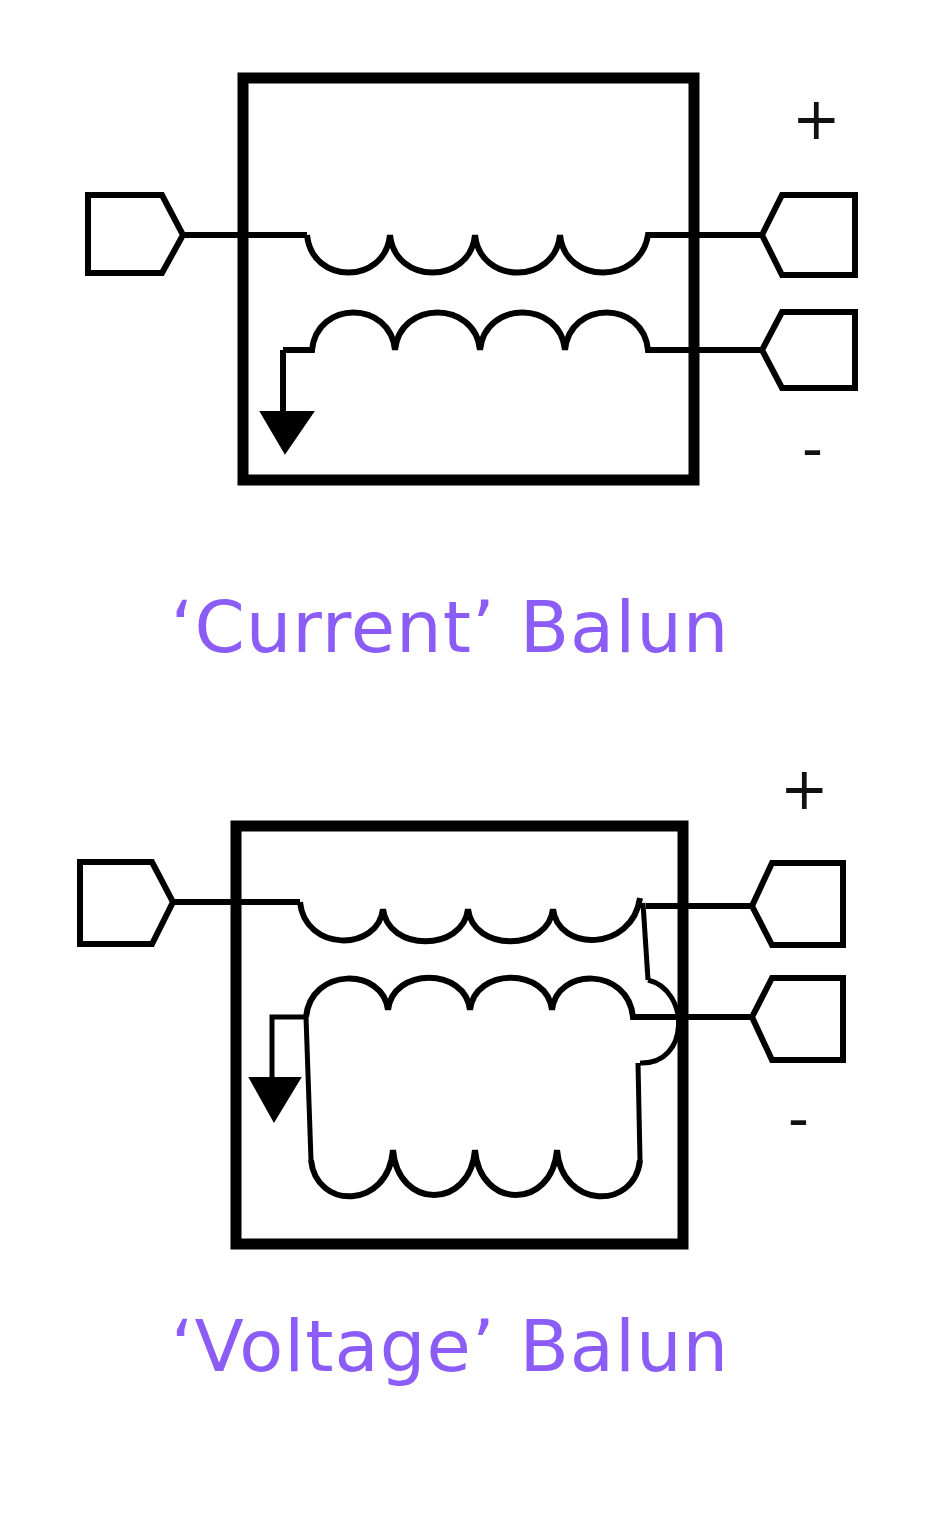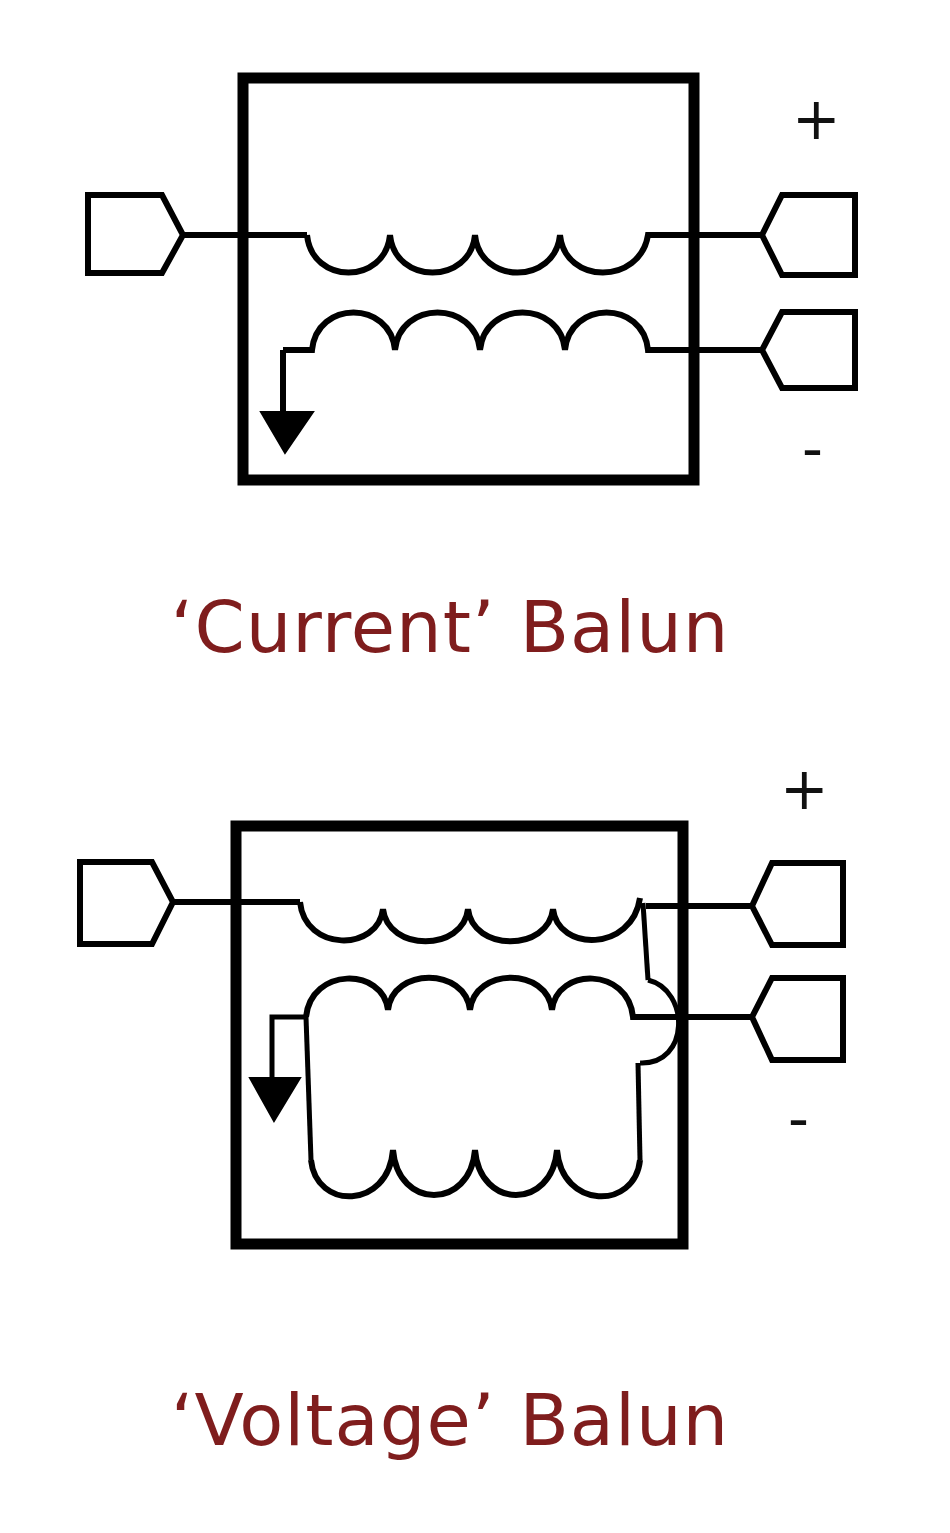--- a/index.html
+++ b/index.html
@@ -1,20 +1,20 @@
 <!DOCTYPE html>
 <html><head>
 <meta charset="utf-8">
 <style>
   html, body { margin: 0; padding: 0; background: #ffffff; }
   body { width: 950px; height: 1533px; position: relative; overflow: hidden; }
   svg { position: absolute; left: 0; top: 0; }
   .caption {
     position: absolute; left: 0; width: 900px; text-align: center;
-    font-family: "DejaVu Sans", sans-serif; font-size: 72px; color: #7f1d1d;
+    font-family: "DejaVu Sans", sans-serif; font-size: 72px; color: #8b5cf6;
     letter-spacing: 1px;
   }
   .sign {
     position: absolute; font-family: "DejaVu Sans", sans-serif;
     font-size: 58px; color: #111111; line-height: 1;
   }
 </style>
 </head>
 <body>
 
@@ -66,13 +66,13 @@
     <path d="M311,1160 C316,1210 388,1210 393,1150 C398,1210 470,1210 475,1150 C480,1210 552,1210 557,1150 C562,1210 635,1210 640,1160" stroke-width="6"></path>
   </g>
 </svg>
 
 <div class="sign" style="left:792px; top:90px;">+</div>
 <div class="sign" style="left:802px; top:420px;">-</div>
 <div class="caption" style="top:585px;">‘Current’ Balun</div>
 
 <div class="sign" style="left:780px; top:760px;">+</div>
 <div class="sign" style="left:788px; top:1090px;">-</div>
-<div class="caption" style="top:1378px;">‘Voltage’ Balun</div>
+<div class="caption" style="top:1304px;">‘Voltage’ Balun</div>
 
 </body></html>

